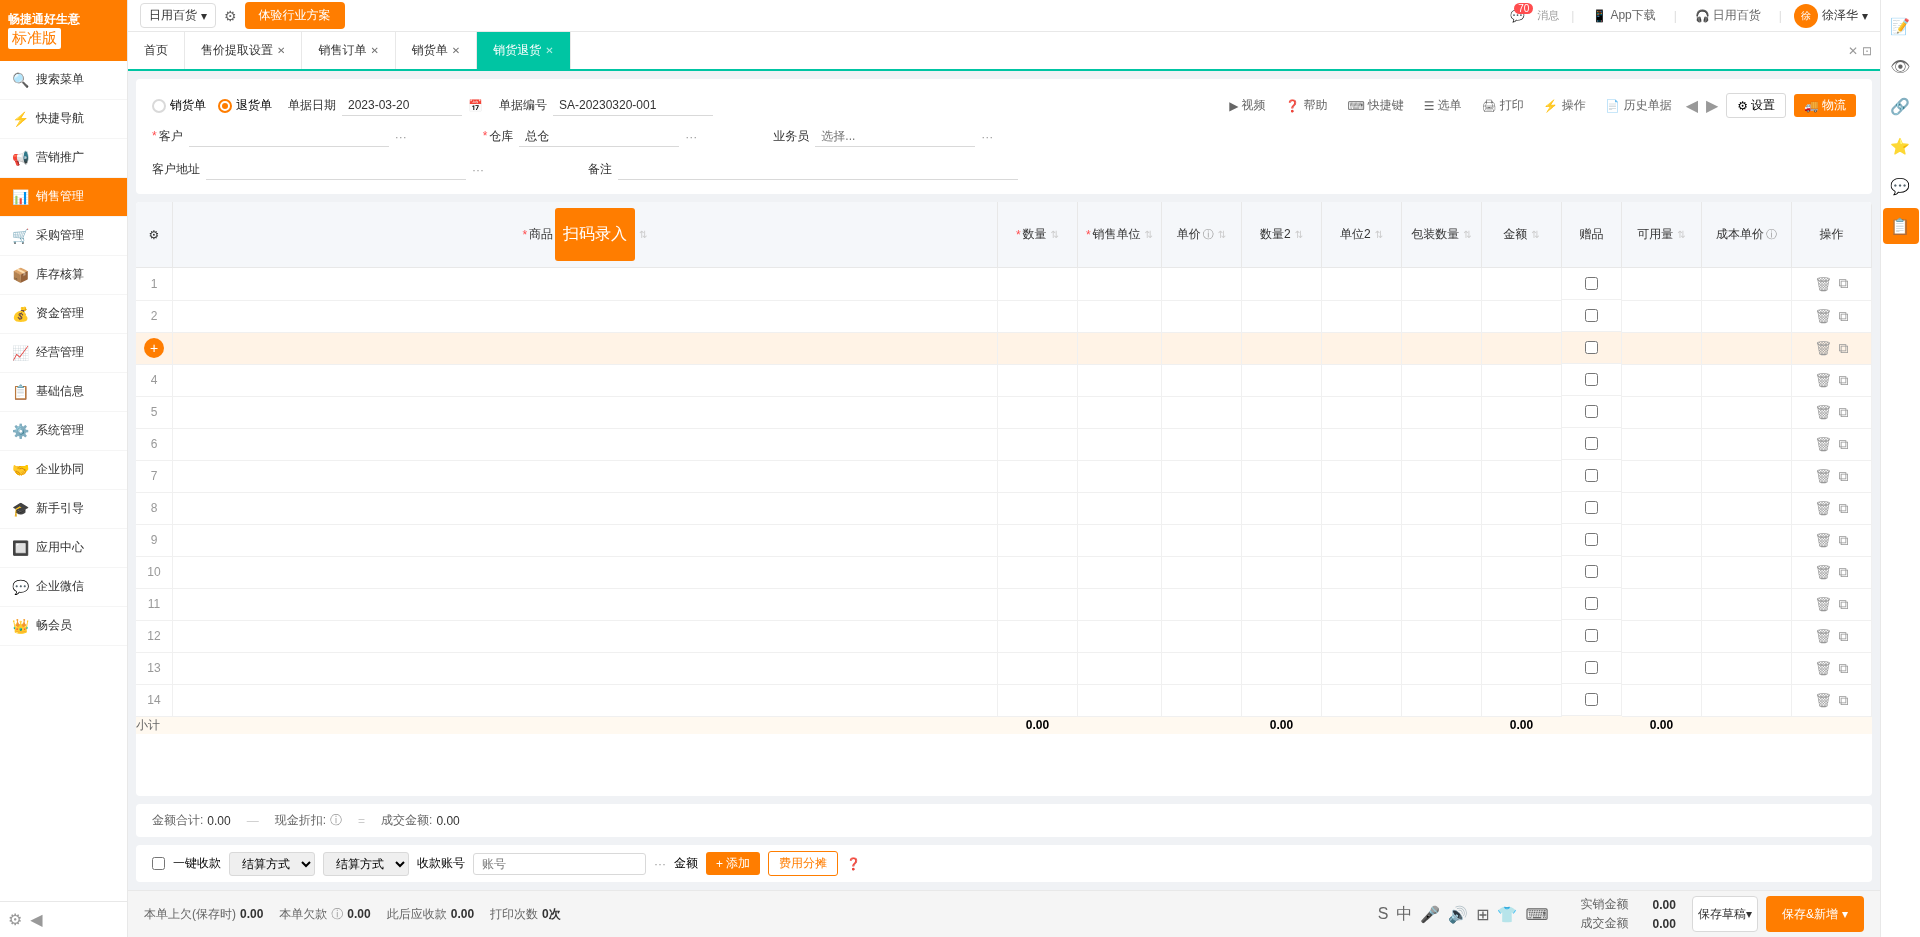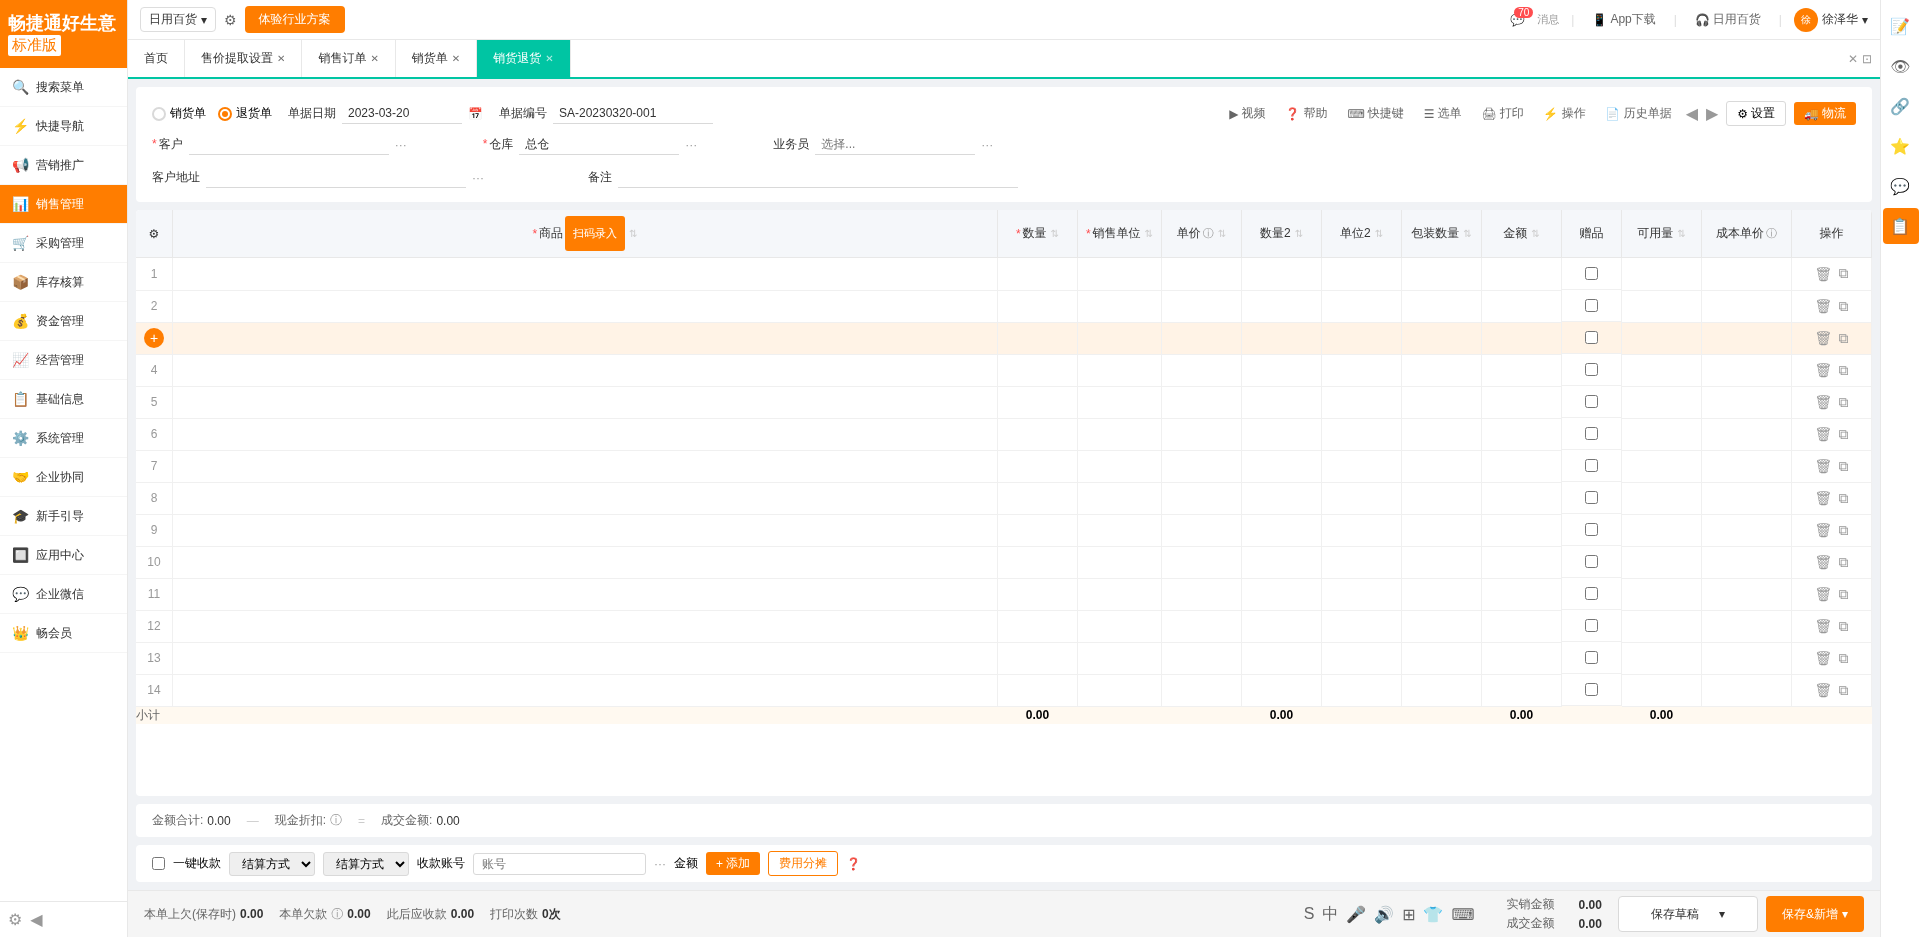--- a/index.html
+++ b/index.html
@@ -1,33 +1,33 @@
 <!DOCTYPE html>
 <html><head>
   <meta charset="utf-8">
   <style>
     * { box-sizing: border-box; margin: 0; padding: 0; font-family: 'Microsoft YaHei', Arial, sans-serif; font-size: 12px; }
     body { background: #f0f2f5; display: flex; height: 937px; overflow: hidden; }
 
     
     .sidebar { width: 128px; background: #fff; display: flex; flex-direction: column; height: 100%; border-right: 1px solid #e8e8e8; flex-shrink: 0; }
     .sidebar-logo { background: #ff7d00; padding: 12px 8px; display: flex; align-items: center; gap: 6px; }
-    .logo-text { color: #fff; font-size: 18px; font-weight: bold; line-height: 1.3; }
+    .logo-text { color: #fff; font-size: 12px; font-weight: bold; line-height: 1.3; }
     .logo-badge { background: #fff; color: #ff7d00; font-size: 15px; padding: 1px 4px; border-radius: 2px; }
     .sidebar-nav { flex: 1; overflow-y: auto; }
     .sidebar-item { display: flex; align-items: center; gap: 6px; padding: 10px 12px; cursor: pointer; color: #333; border-bottom: 1px solid #f5f5f5; }
     .sidebar-item.active { background: #ff7d00; color: #fff; }
     .sidebar-item .s-icon { width: 18px; height: 18px; display: flex; align-items: center; justify-content: center; font-size: 14px; }
     .sidebar-bottom { padding: 8px; display: flex; gap: 8px; border-top: 1px solid #e8e8e8; }
 
     
     .main { flex: 1; display: flex; flex-direction: column; overflow: hidden; }
 
     
-    .topbar { background: #fff; height: 40px; display: flex; align-items: center; padding: 0 12px; border-bottom: 1px solid #e8e8e8; gap: 12px; }
+    .topbar { background: #fff; height: 32px; display: flex; align-items: center; padding: 0 12px; border-bottom: 1px solid #e8e8e8; gap: 12px; }
     .topbar-left { display: flex; align-items: center; gap: 8px; flex: 1; }
     .topbar-select { border: 1px solid #ddd; border-radius: 4px; padding: 3px 8px; color: #333; background: #fff; cursor: pointer; display: flex; align-items: center; gap: 4px; }
     .topbar-gear { color: #666; cursor: pointer; font-size: 14px; }
     .topbar-btn { background: #ff7d00; color: #fff; border: none; border-radius: 4px; padding: 5px 14px; cursor: pointer; font-size: 12px; }
     .topbar-right { display: flex; align-items: center; gap: 12px; color: #333; }
     .notif-badge { position: relative; display: inline-block; }
     .badge { position: absolute; top: -6px; right: -8px; background: #ff4d4f; color: #fff; font-size: 10px; border-radius: 8px; padding: 0 4px; min-width: 16px; text-align: center; }
     .topbar-user { display: flex; align-items: center; gap: 4px; }
     .user-avatar { width: 24px; height: 24px; border-radius: 50%; background: #ff7d00; display: flex; align-items: center; justify-content: center; color: #fff; font-size: 10px; }
 
@@ -62,35 +62,35 @@
     .table-card { background: #fff; border-radius: 4px; flex: 1; overflow: hidden; display: flex; flex-direction: column; }
     .table-wrapper { flex: 1; overflow: auto; }
     table { width: 100%; border-collapse: collapse; }
     thead th { background: #f5f7fa; border-bottom: 1px solid #e8e8e8; border-right: 1px solid #e8e8e8; padding: 6px 8px; text-align: center; white-space: nowrap; color: #333; font-weight: normal; position: sticky; top: 0; z-index: 1; }
     tbody td { border-bottom: 1px solid #f0f0f0; border-right: 1px solid #f0f0f0; padding: 4px 8px; text-align: center; color: #333; height: 32px; }
     tbody tr.active-row td { background: #fff3e6; }
     .row-num { color: #999; width: 30px; text-align: center; }
     .col-actions { display: flex; align-items: center; justify-content: center; gap: 6px; }
     .action-icon { cursor: pointer; color: #999; font-size: 14px; }
     .add-row-btn { background: #ff7d00; color: #fff; width: 20px; height: 20px; border-radius: 50%; display: flex; align-items: center; justify-content: center; cursor: pointer; font-size: 14px; line-height: 1; }
-    .scan-btn { background: #ff7d00; color: #fff; border: none; border-radius: 3px; padding: 10px 8px; cursor: pointer; font-size: 11px; white-space: nowrap; }
+    .scan-btn { background: #ff7d00; color: #fff; border: none; border-radius: 3px; padding: 16px 8px; cursor: pointer; font-size: 16px; white-space: nowrap; }
     .checkbox-cell { display: flex; align-items: center; justify-content: center; }
     .summary-row { display: flex; align-items: center; gap: 8px; }
     .summary-item { display: flex; align-items: center; gap: 4px; }
     .summary-label { color: #666; }
     .summary-value { color: #333; }
     .payment-input { border: 1px solid #d9d9d9; border-radius: 3px; padding: 3px 8px; min-width: 80px; }
     .add-btn { background: #ff7d00; color: #fff; border: none; border-radius: 3px; padding: 3px 10px; cursor: pointer; display: flex; align-items: center; gap: 3px; }
     .fee-btn { background: #fff; border: 1px solid #ff7d00; color: #ff7d00; border-radius: 3px; padding: 3px 10px; cursor: pointer; }
     .status-item { display: flex; align-items: center; gap: 4px; color: #666; }
     .status-bold { color: #333; font-weight: bold; }
     .rs-row { display: flex; justify-content: space-between; gap: 24px; align-items: center; }
     .rs-label { color: #666; }
     .rs-value { color: #333; font-weight: bold; }
-    .save-draft-btn { background: #fff; border: 1px solid #d9d9d9; border-radius: 4px; padding: 7px 32px; cursor: pointer; color: #333; display: flex; align-items: center; gap: 20px; }
+    .save-draft-btn { background: #fff; border: 1px solid #d9d9d9; border-radius: 4px; padding: 7px 5px; cursor: pointer; color: #333; display: flex; align-items: center; gap: 0; }
     .save-new-btn { background: #ff7d00; border: none; border-radius: 4px; padding: 7px 16px; cursor: pointer; color: #fff; display: flex; align-items: center; gap: 4px; }
 
     
     .right-panel { width: 40px; background: #fff; border-left: 1px solid #e8e8e8; display: flex; flex-direction: column; align-items: center; padding: 8px 0; gap: 4px; }
     .rp-item { width: 36px; height: 36px; display: flex; flex-direction: column; align-items: center; justify-content: center; cursor: pointer; border-radius: 4px; color: #666; font-size: 10px; gap: 2px; }
     .rp-item.active { background: #ff7d00; color: #fff; }
     .rp-icon { font-size: 16px; }
 
     .col-sort { color: #ccc; cursor: pointer; font-size: 10px; margin-left: 2px; }
     .th-inner { display: flex; align-items: center; justify-content: center; gap: 2px; }

